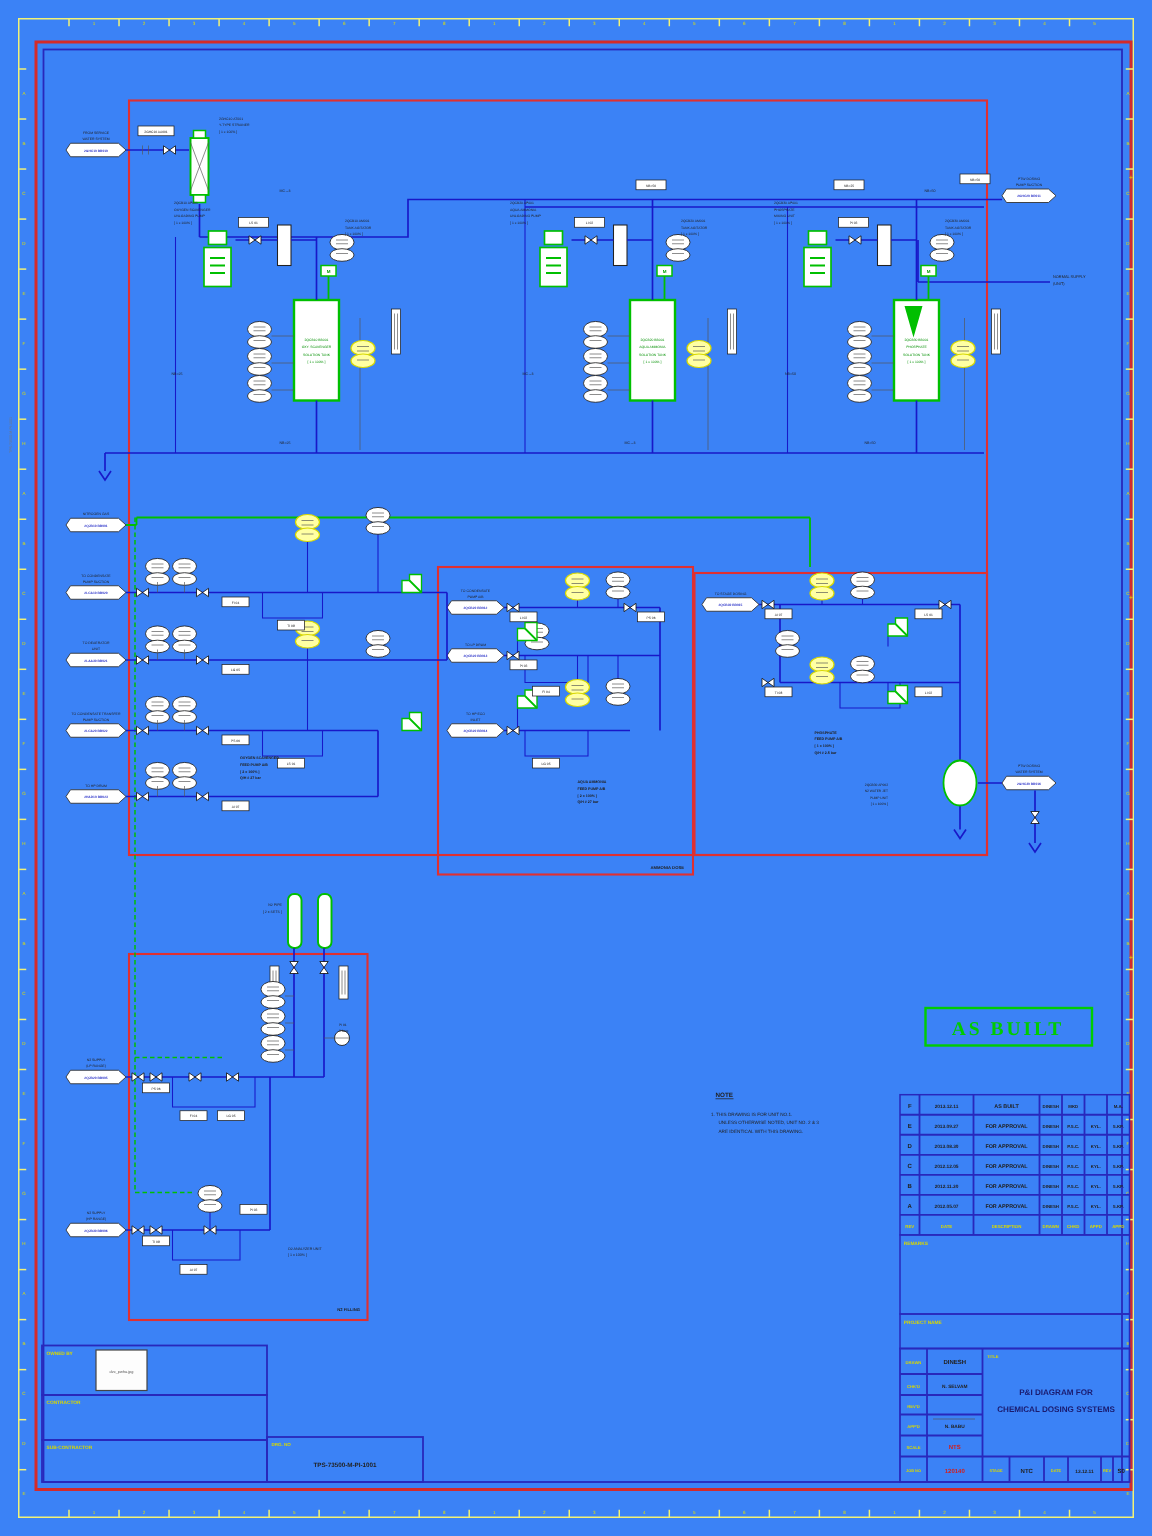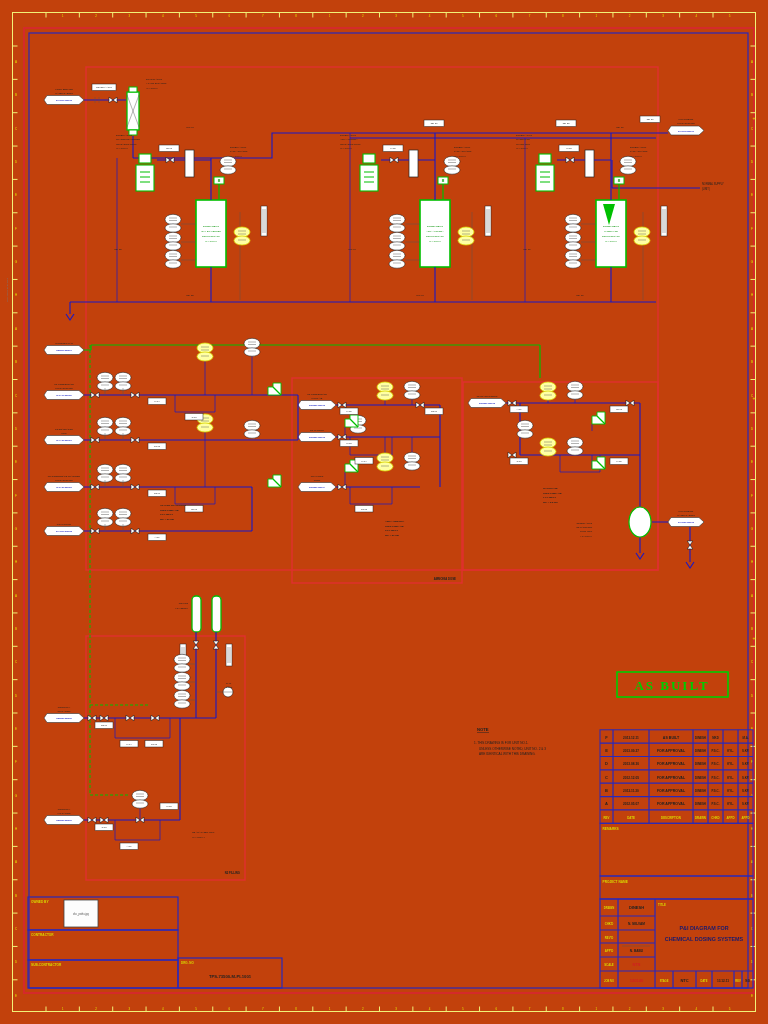--- a/index.html
+++ b/index.html
@@ -1,16 +1,16 @@
 <!DOCTYPE html>
 <html><head>
 <meta charset="utf-8">
 <style>
   html,body{margin:0;padding:0;background:#888;}
-  .page{position:relative;width:768px;height:1024px;background:#c2410c;margin:0 auto;overflow:hidden;}
+  .page{position:relative;width:768px;height:1024px;background:#3b82f6;margin:0 auto;overflow:hidden;}
   svg{position:absolute;left:0;top:0;}
   text{font-family:"Liberation Sans",sans-serif;fill:#222;}
   .fy{fill:none;stroke:#f2f276;stroke-width:1;}
   .fr{fill:none;stroke:#d42a2a;stroke-width:2;}
   .fb{fill:none;stroke:#2828bc;stroke-width:1.2;}
   .rb{fill:none;stroke:#e03030;stroke-width:1.4;}
   .pipe{fill:none;stroke:#1818c8;stroke-width:1.1;}
   .pipe2{fill:none;stroke:#1818c8;stroke-width:0.7;}
   .sig{fill:none;stroke:#555;stroke-width:0.45;}
   .grn{fill:none;stroke:#00bf00;stroke-width:1.2;}

